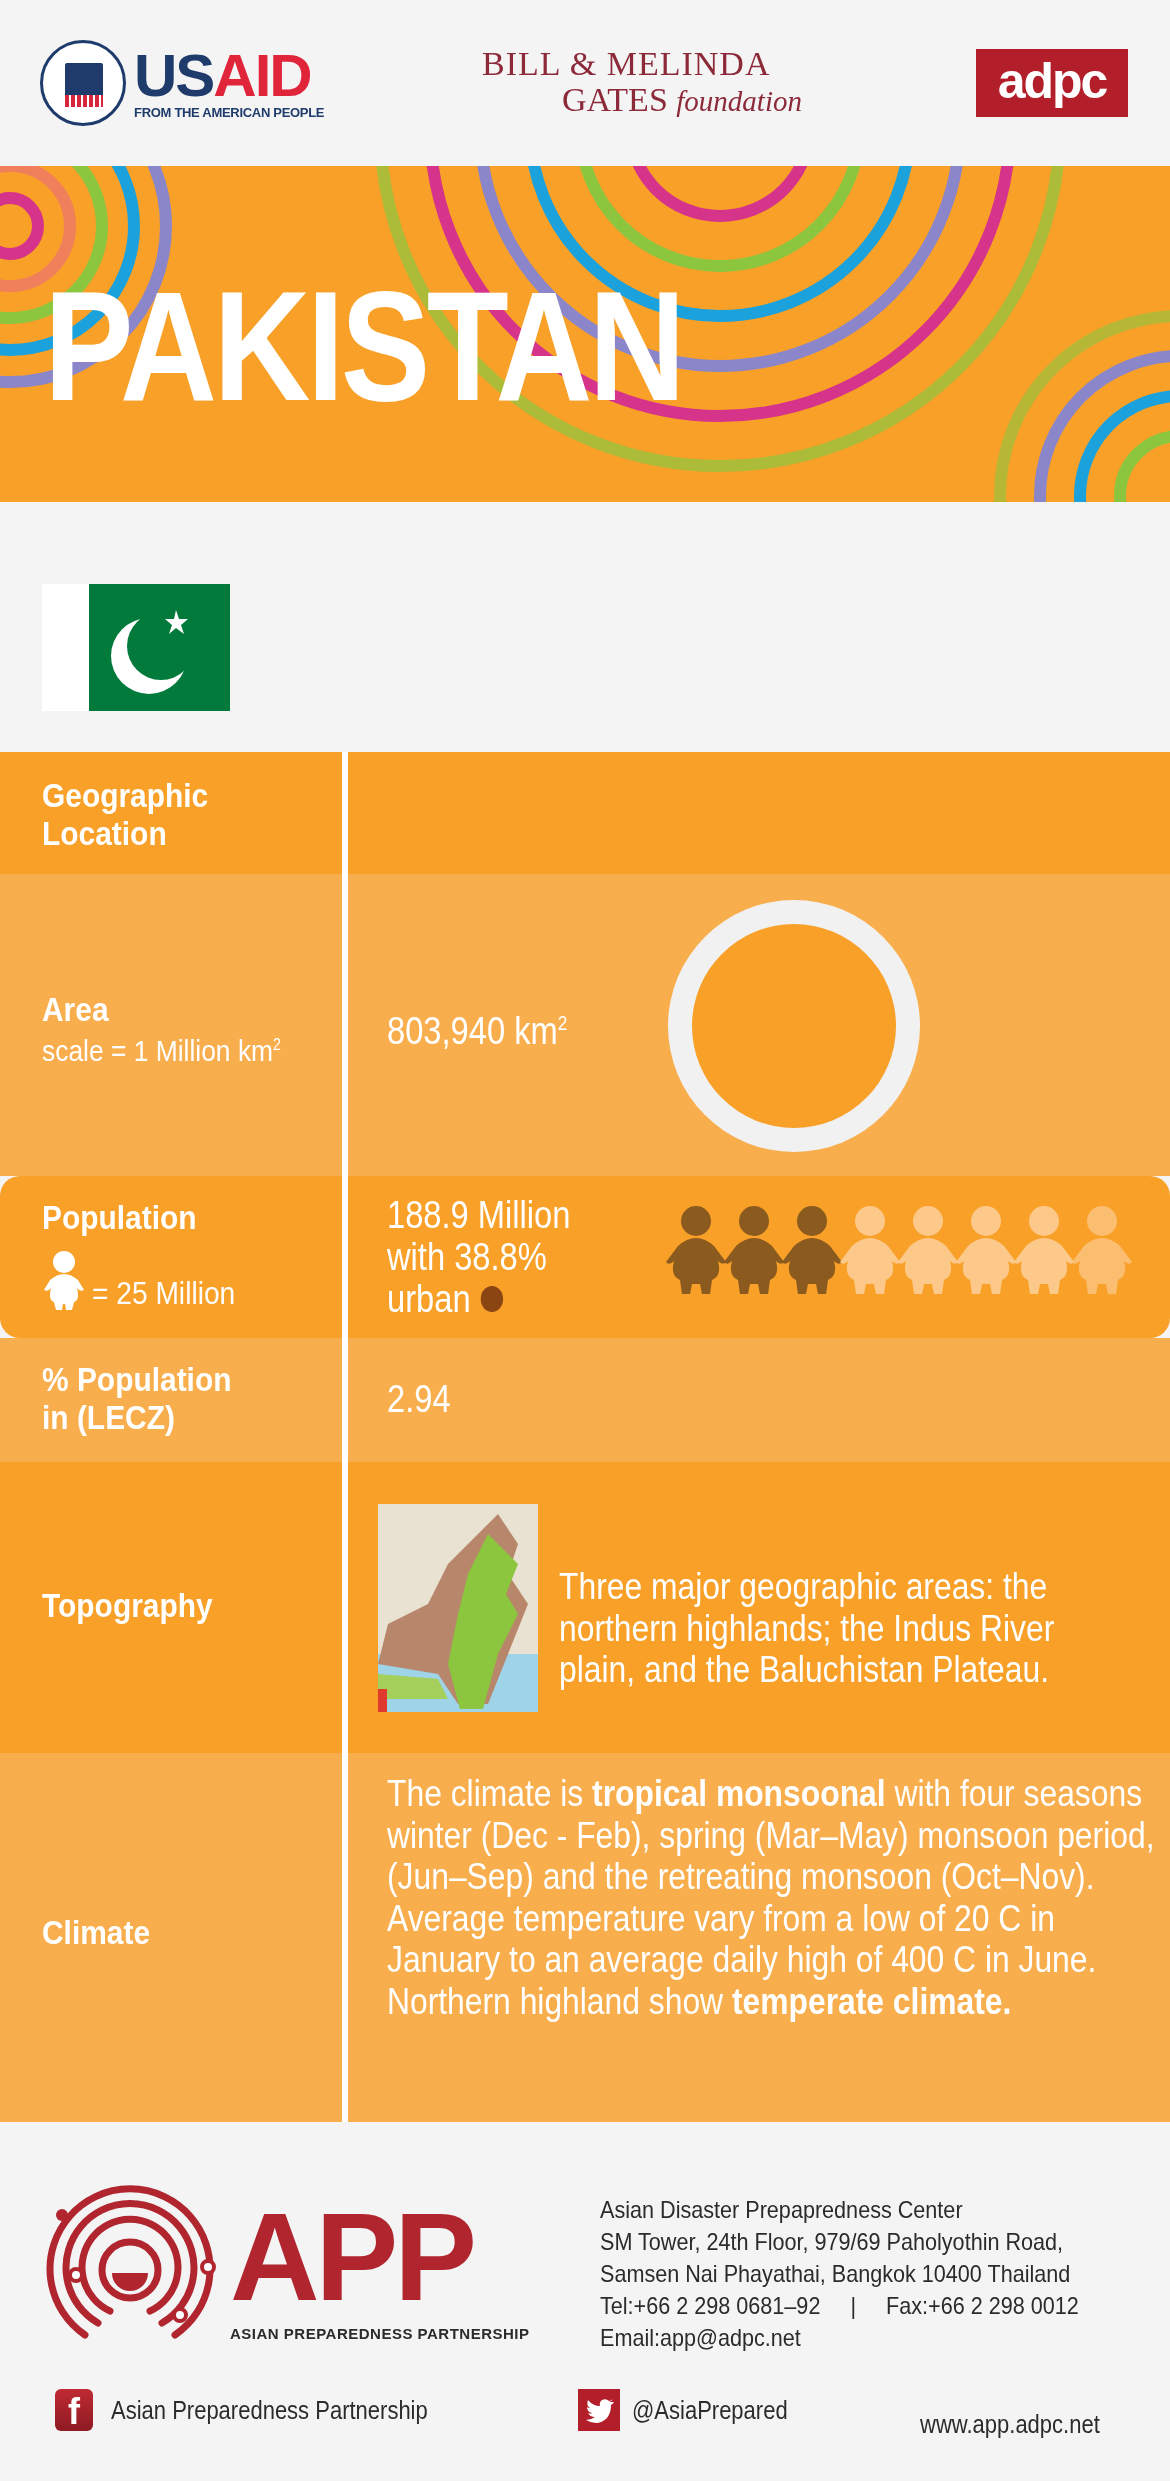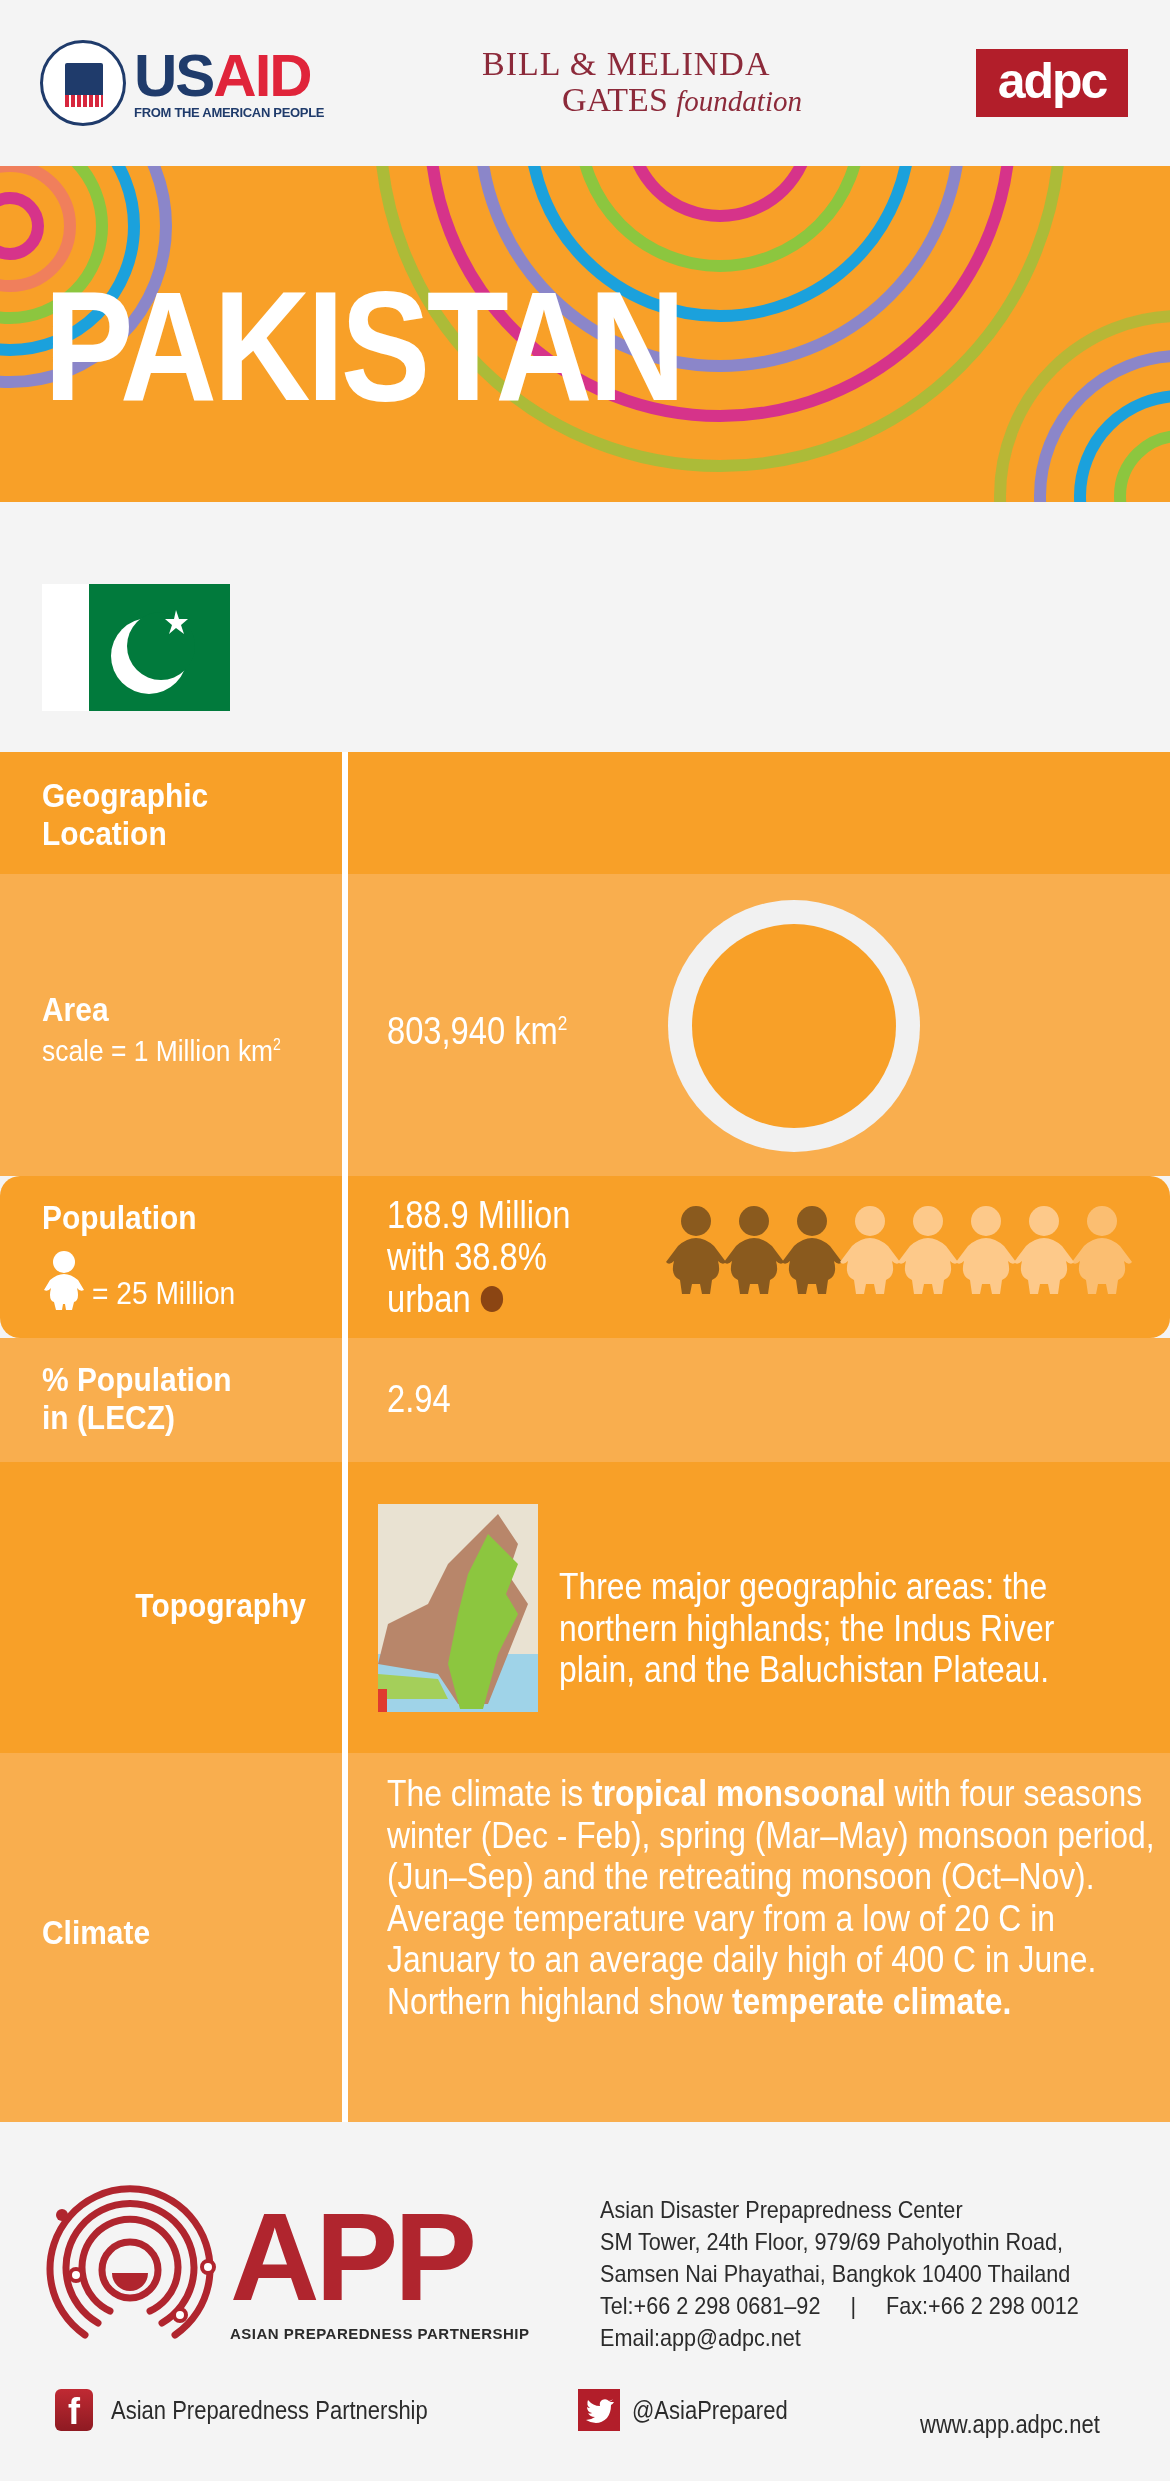--- a/index.html
+++ b/index.html
@@ -177,21 +177,21 @@
   <div class="lc" style="padding:22px 0 0 42px;">
     <div class="lbl">% Population</div>
     <div class="lbl">in (LECZ)</div>
   </div>
   <div class="rc" style="padding:40px 0 0 39px;">
     <div class="val">2.94</div>
   </div>
 </div>
 
 <div class="abs row dark" style="top:1462px;height:291px;">
-  <div class="lc" style="padding:124px 0 0 42px;text-align:right;">
+  <div class="lc" style="padding:124px 0 0 42px;">
     <div class="lbl">Topography</div>
   </div>
   <div class="abs" style="left:378px;top:42px;width:160px;height:208px;background:#e9e2d2;overflow:hidden;">
     <svg width="160" height="208" viewBox="0 0 160 208">
       <rect x="0" y="150" width="160" height="58" fill="#9fd3e8"></rect>
       <path d="M120 10 L140 40 L130 70 L150 100 L130 150 L110 200 L80 200 L60 170 L0 160 L10 120 L50 100 L70 60 L90 40 Z" fill="#b8866a"></path>
       <path d="M110 30 L140 60 L128 90 L140 110 L120 150 L105 205 L82 205 L70 160 L80 110 L90 70 Z" fill="#8cc63f"></path>
       <path d="M0 170 L60 175 L70 195 L0 195 Z" fill="#a4cf5a"></path>
       <rect x="0" y="185" width="9" height="23" fill="#e03a2f"></rect>
     </svg>

